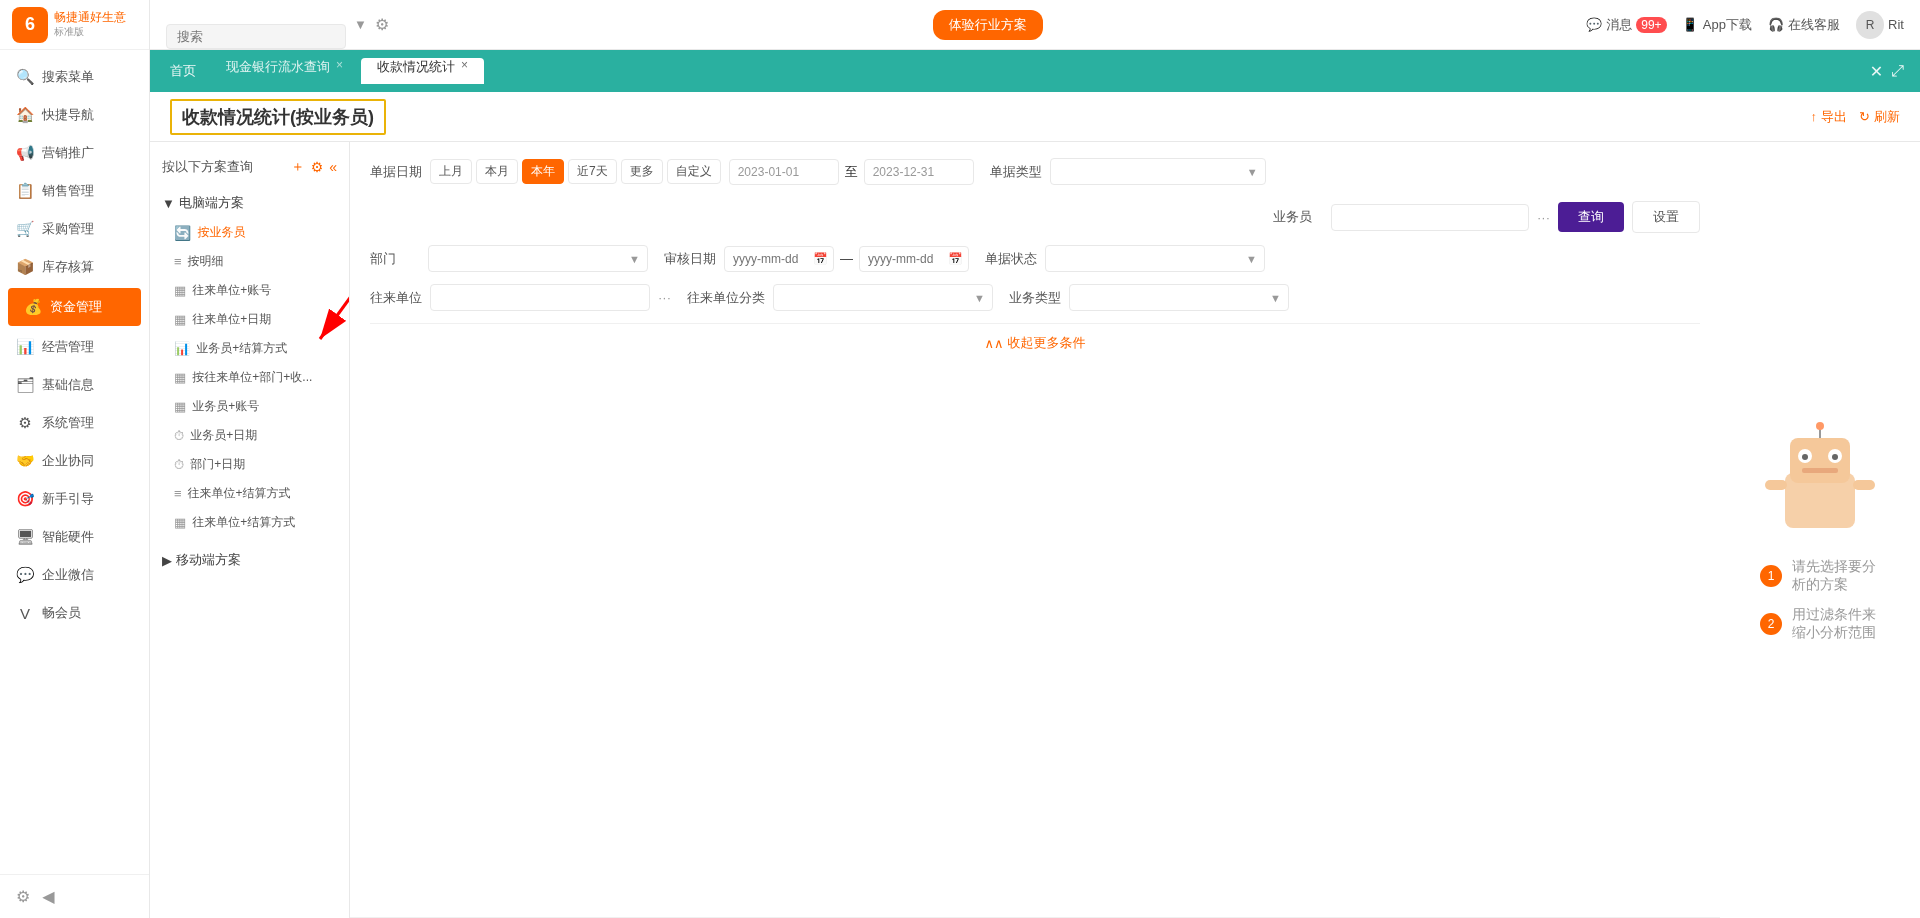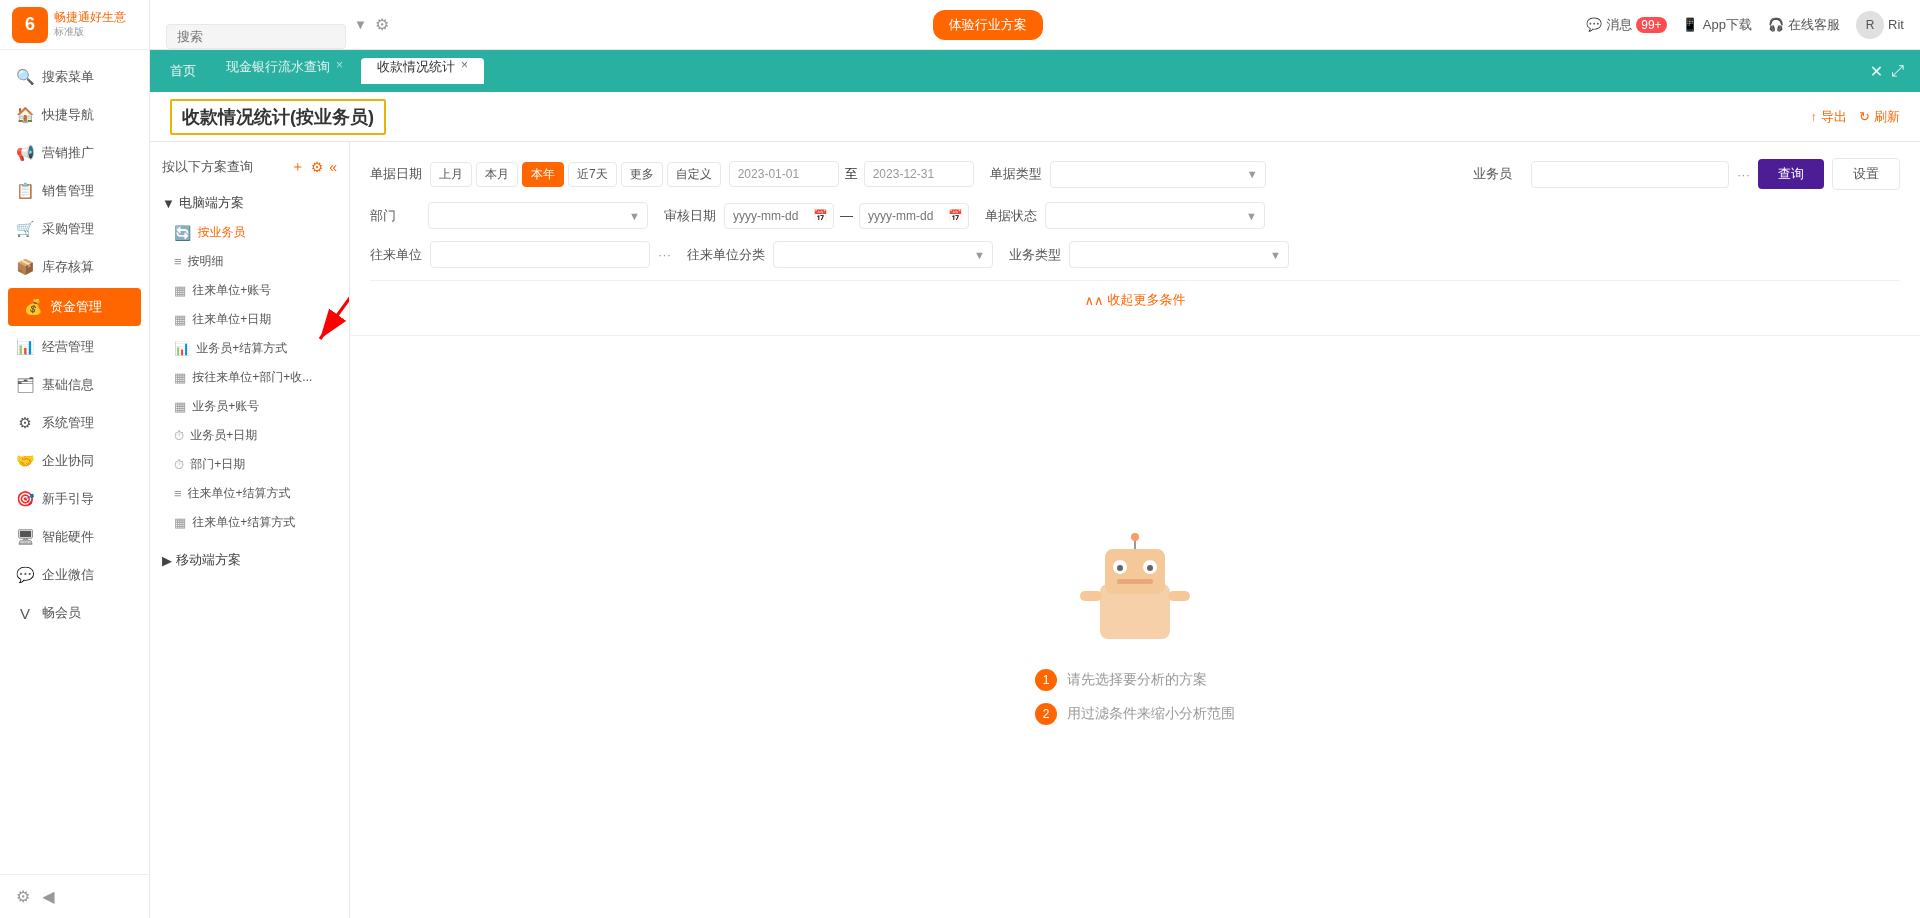--- a/index.html
+++ b/index.html
@@ -109,21 +109,21 @@
     .filter-item {
       display: flex; align-items: center; padding: 6px 12px 6px 24px;
       cursor: pointer; color: #555; font-size: 12px; gap: 6px;
     }
     .filter-item.active { color: #ff6600; }
     .filter-item-icon { font-size: 13px; color: #999; }
     .filter-item.active .filter-item-icon { color: #ff6600; }
 
     
     .query-area {
-      flex: 1; background: #fff; overflow-y: auto; display: flex; flex-direction: column;
+      flex: 1; background: #fff; overflow-y: auto; display: flex; flex-direction: row;
     }
     .query-form {
       padding: 16px 20px; border-bottom: 1px solid #f0f0f0;
     }
     .form-row {
       display: flex; align-items: center; gap: 16px; margin-bottom: 12px; flex-wrap: wrap;
     }
     .form-field { display: flex; align-items: center; gap: 8px; }
     .form-label { color: #555; font-size: 13px; white-space: nowrap; min-width: 50px; }
     .form-input {

